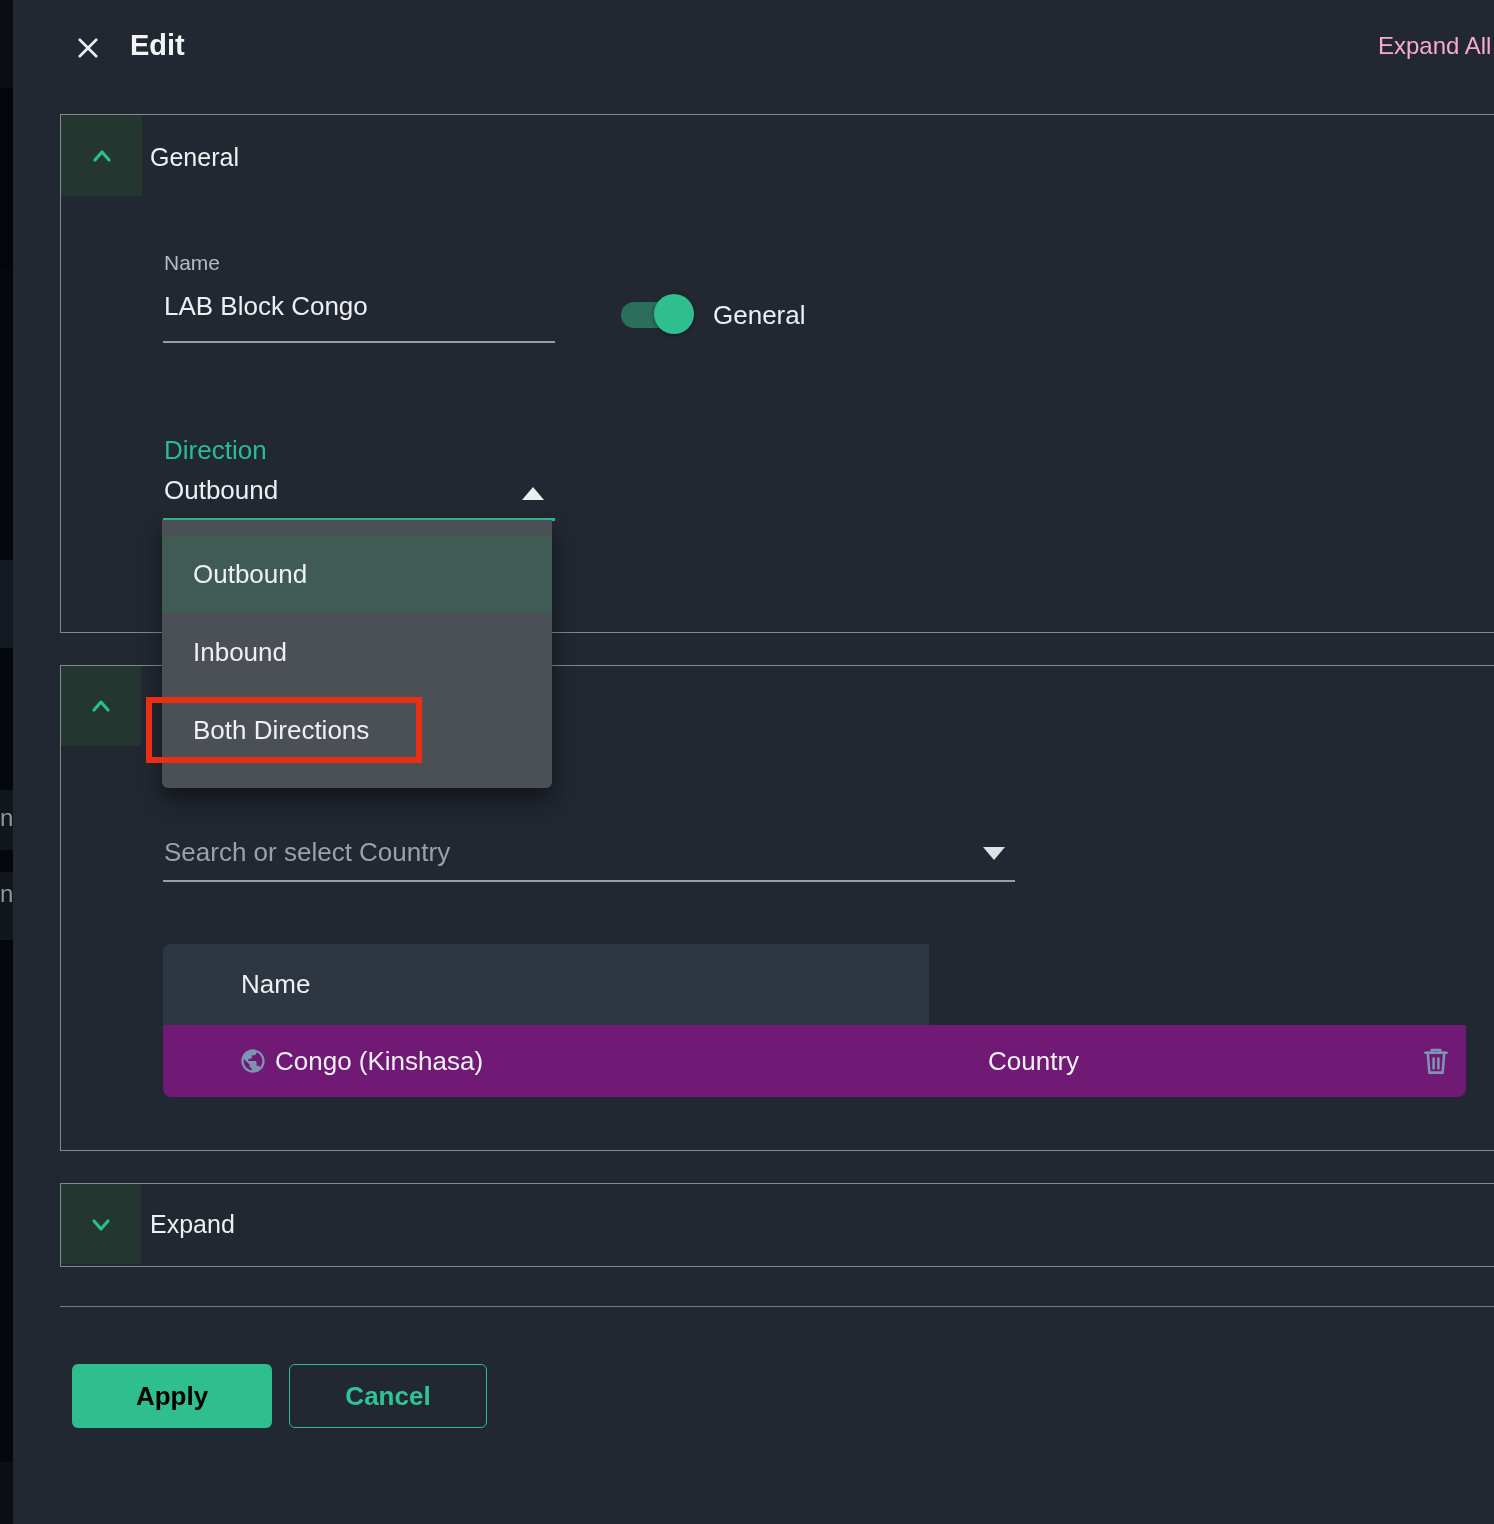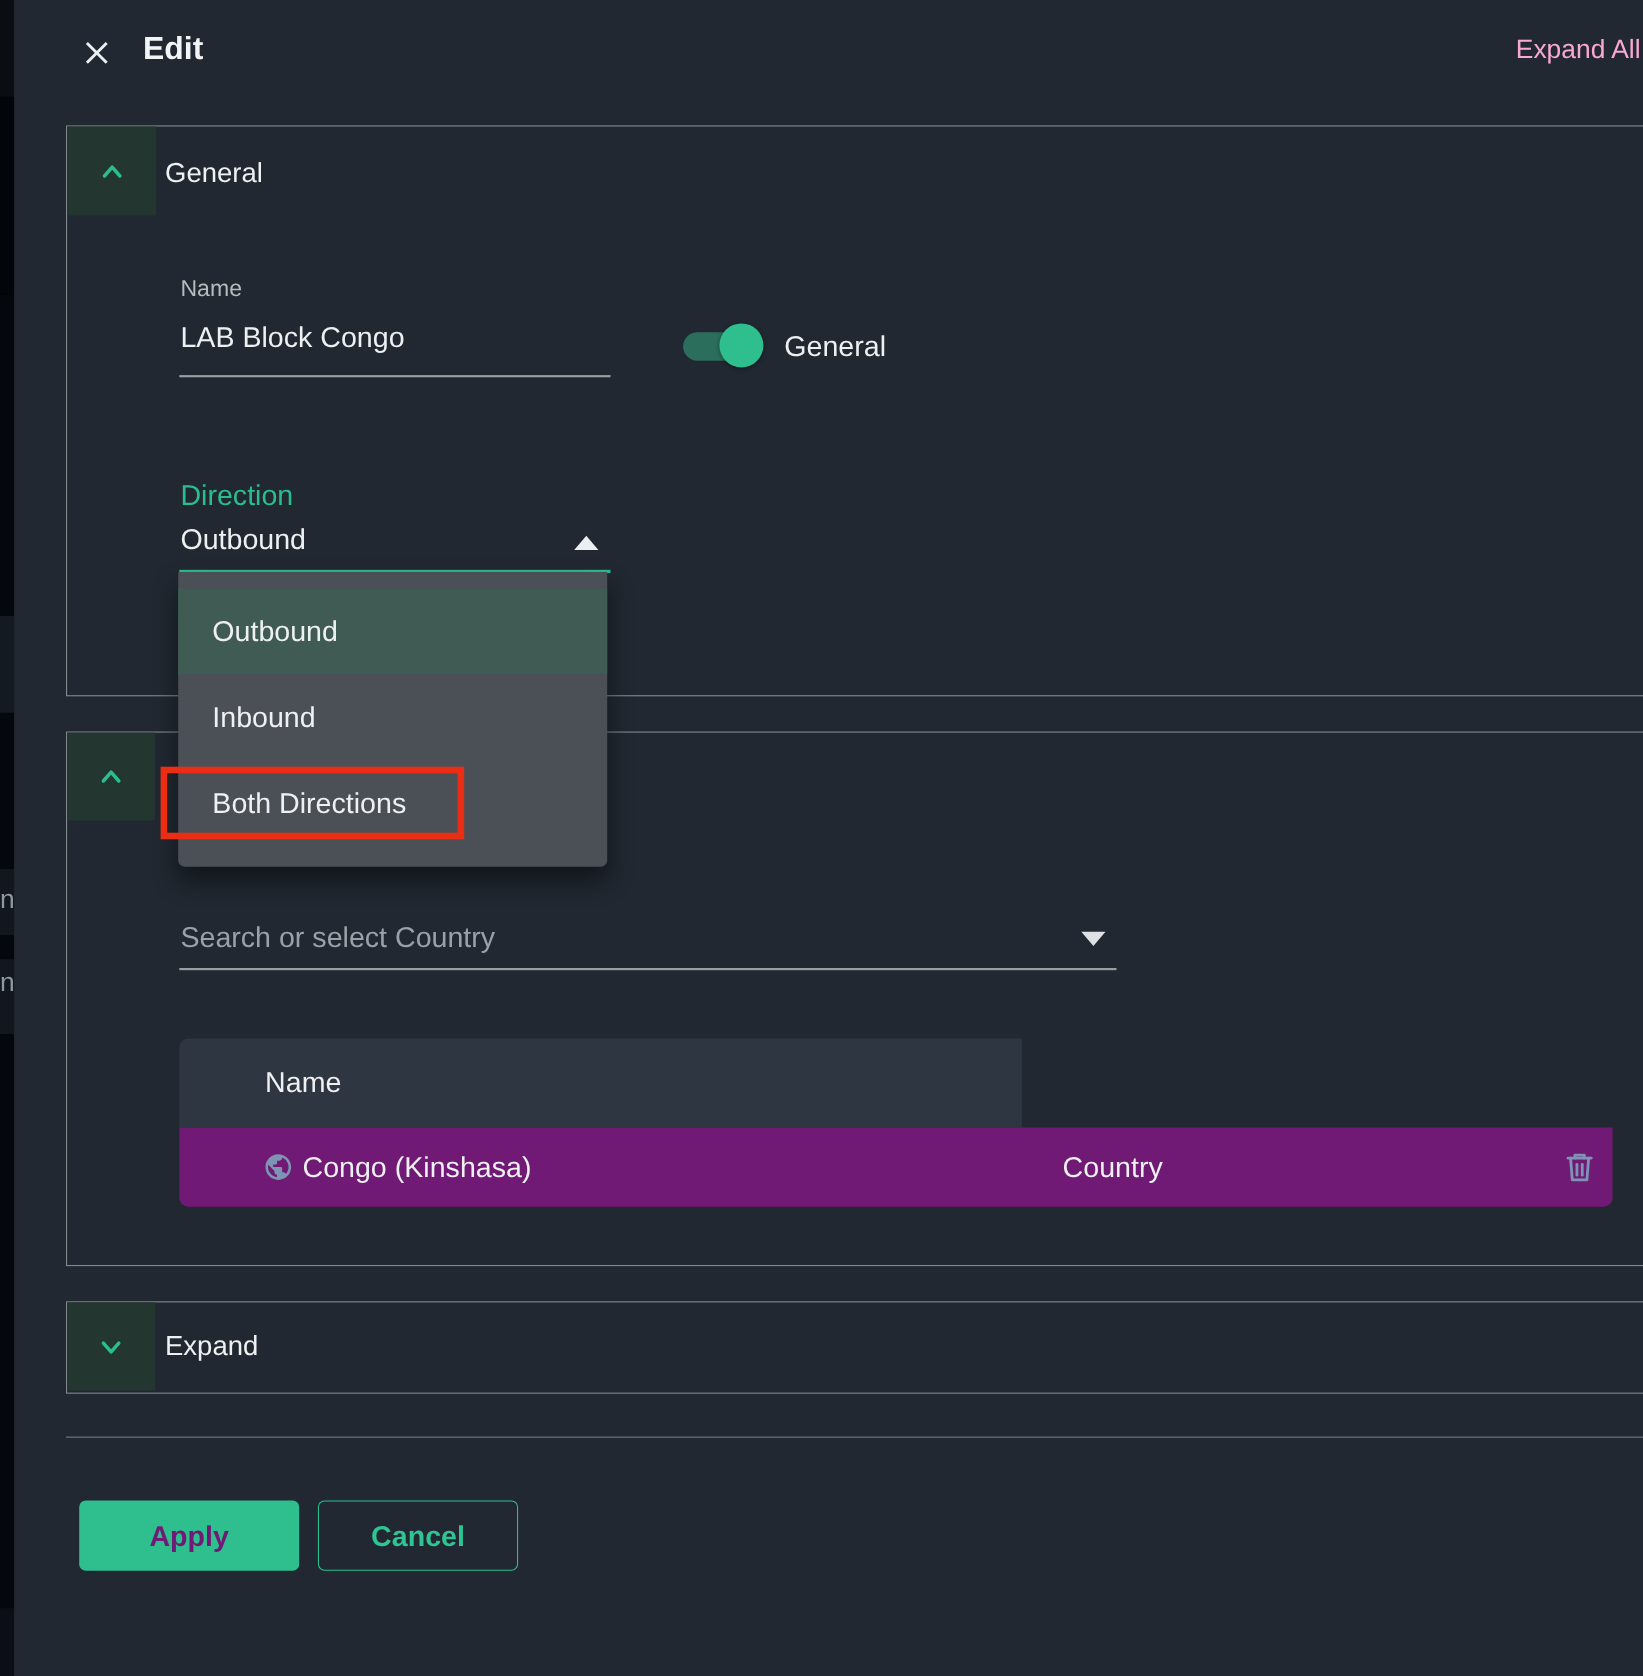--- a/index.html
+++ b/index.html
@@ -49,30 +49,30 @@
 
   .annotation{left:146px;top:697px;width:264px;height:54px;border:6px solid #ea2e14;z-index:9;pointer-events:none;}
 
   
   .table{position:absolute;left:102px;top:278px;width:1303px;height:153px;}
   .th{position:absolute;top:0;height:81px;background:#2d3641;display:flex;align-items:center;font-size:26px;color:#eef0f2;box-sizing:border-box;}
   .th-name{left:0;width:766px;border-radius:8px 0 0 0;padding-left:78px;}
   .th-type{left:770px;width:533px;border-radius:0 8px 0 0;padding-left:33px;}
   .tr{position:absolute;left:0;top:81px;width:1303px;height:72px;background:#701a75;border-radius:0 0 8px 8px;}
   .cell-name{position:absolute;left:112px;top:0;height:72px;display:flex;align-items:center;font-size:26px;color:#eef0f2;}
-  .cell-type{position:absolute;left:803px;top:0;height:72px;display:flex;align-items:center;font-size:26px;color:#eef0f2;}
+  .cell-type{position:absolute;left:825px;top:0;height:72px;display:flex;align-items:center;font-size:26px;color:#eef0f2;}
   .globe{position:absolute;left:76px;top:22px;width:28px;height:28px;color:#7e94b5;}
   .trash-btn{position:absolute;left:1256px;top:19px;width:34px;height:34px;color:#7e94b5;cursor:pointer;}
 
   .divider{left:60px;top:1306px;width:1434px;height:1px;background:#777c81;z-index:3;}
 
   .btn{position:absolute;top:1364px;height:64px;border-radius:6px;display:flex;align-items:center;justify-content:center;
        font-size:26px;font-weight:bold;cursor:pointer;box-sizing:border-box;z-index:3;}
-  .btn-apply{left:72px;width:200px;background:#2fbe8e;color:#701a75;}
-  .btn-cancel{left:289px;width:182px;border:1px solid #2abd8f;color:#2fc494;background:transparent;}
+  .btn-apply{left:72px;width:200px;background:#2fbe8e;color:#000000;}
+  .btn-cancel{left:289px;width:198px;border:1px solid #2abd8f;color:#2fc494;background:transparent;}
 
   svg{display:block;}
 </style>
 </head>
 <body>
 
 <div class="screen">
 
   <div class="abs underlay">
     <div class="useg" style="top:0;height:88px;background:#0a0d12;"></div>

